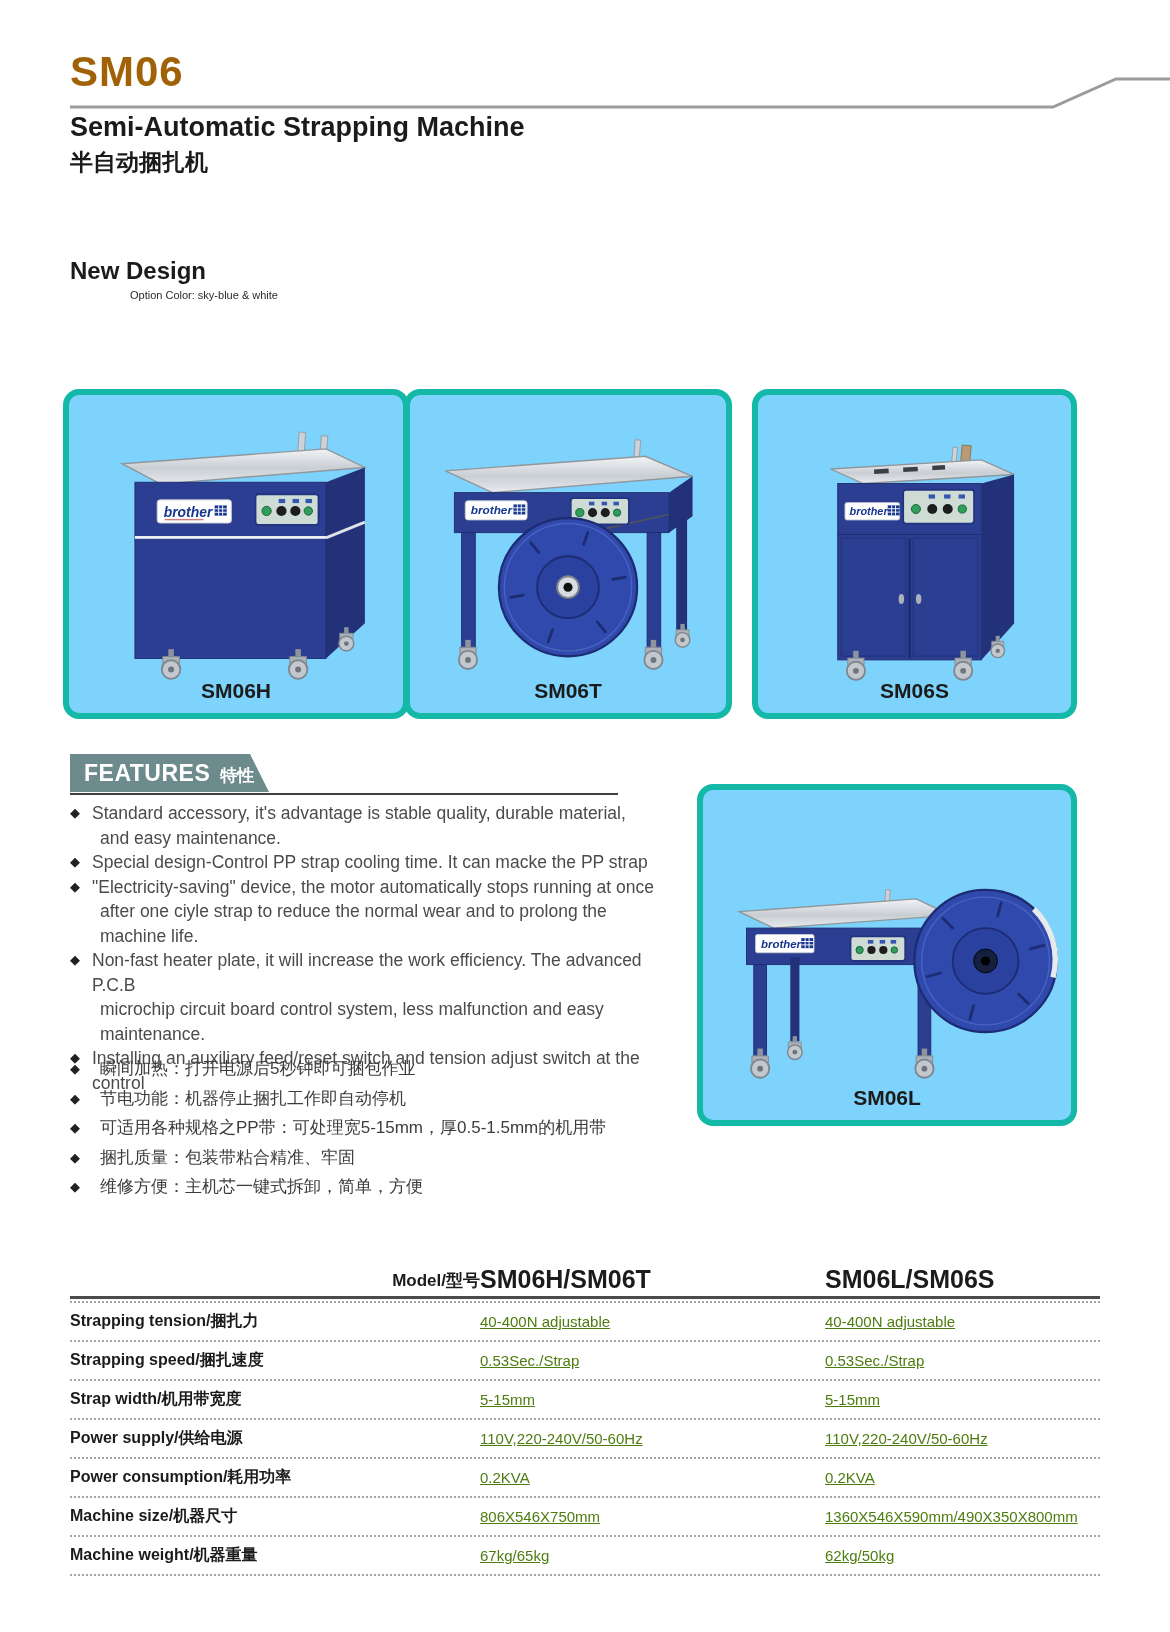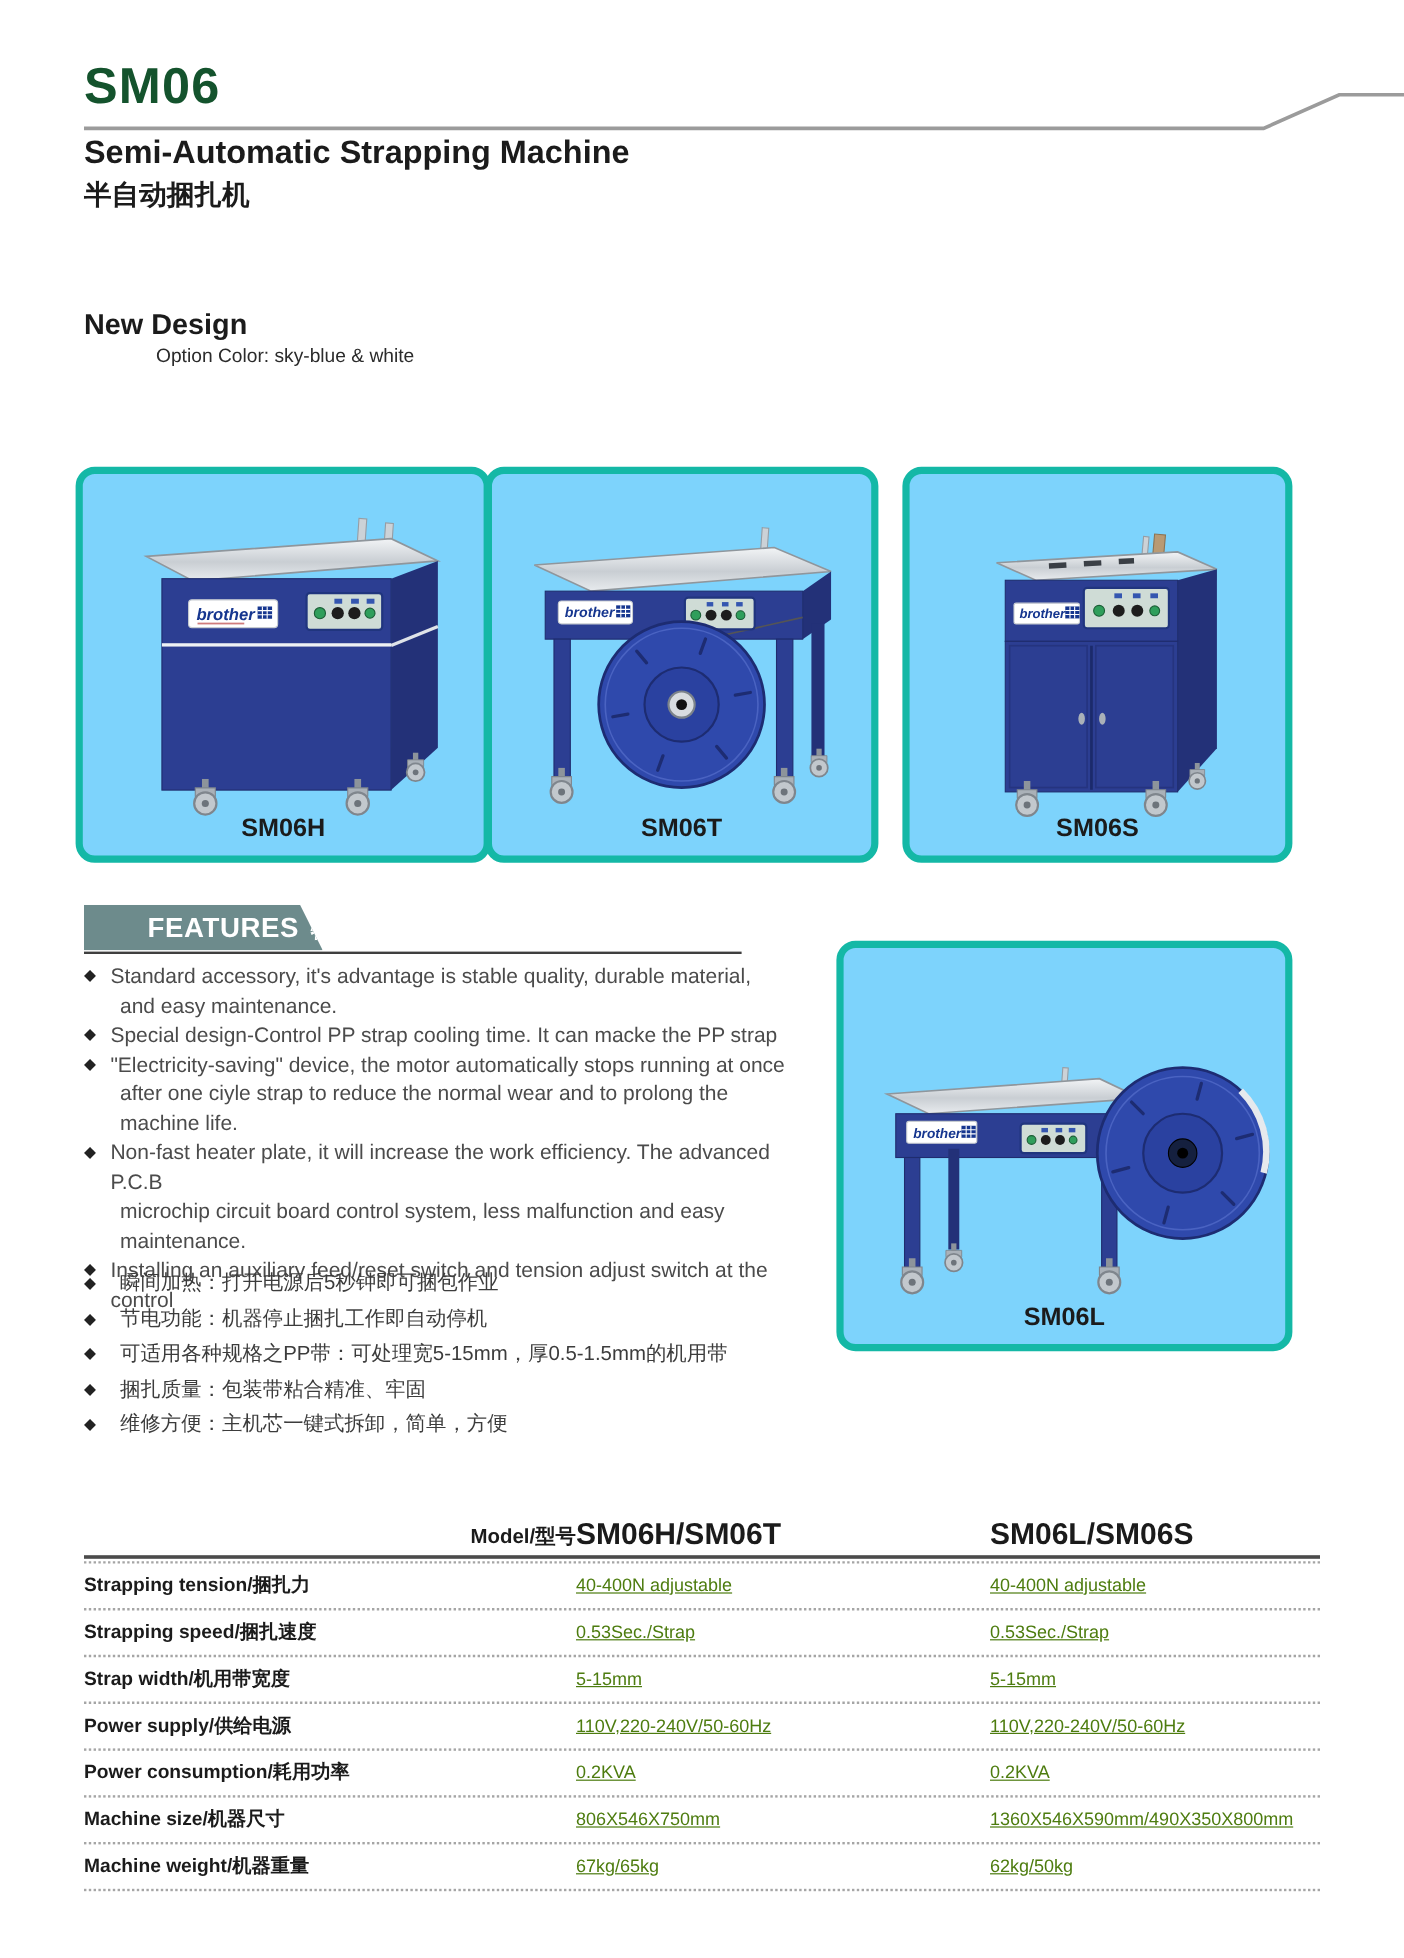--- a/index.html
+++ b/index.html
@@ -8,37 +8,37 @@
   .abs{position:absolute;}
 
   
   .model-title{left:70px;top:48px;font-size:42px;font-weight:700;letter-spacing:1px;}
   .deco-line{left:70px;top:70px;width:1100px;height:42px;}
   .title-en{left:70px;top:112px;font-size:27px;font-weight:700;}
   .title-zh{left:70px;top:147px;font-size:23px;font-weight:700;}
 
   
   .nd-heading{left:70px;top:257px;font-size:24px;font-weight:700;}
-  .nd-sub{left:130px;top:289px;font-size:16px;color:#2b2b2b;}
+  .nd-sub{left:130px;top:289px;font-size:11px;color:#2b2b2b;}
 
   
   .card{background:#7dd3fc;border:6px solid #14b8a6;border-radius:16px;margin-top:44px;}
   .card .cap{position:absolute;bottom:10px;left:0;width:100%;text-align:center;
              font-size:21px;font-weight:700;}
   .card svg{position:absolute;left:50%;transform:translateX(-50%);top:14px;}
   #card1{left:63px;top:345px;width:334px;height:318px;}
   #card2{left:404px;top:345px;width:316px;height:318px;}
   #card3{left:752px;top:345px;width:313px;height:318px;}
   #card4{left:697px;top:740px;width:368px;height:330px;}
 
   
   .banner{left:70px;top:754px;width:199px;height:38px;line-height:38px;
           clip-path:polygon(0 0,180px 0,199px 100%,0 100%);
           color:#fff;padding-left:14px;box-sizing:border-box;white-space:nowrap;}
-  .banner .b-en{font-size:23px;font-weight:700;letter-spacing:.5px;margin-left:39px;}
+  .banner .b-en{font-size:23px;font-weight:700;letter-spacing:.5px;}
   .banner .b-zh{font-size:17px;font-weight:700;margin-left:10px;}
   .feat-rule{left:70px;top:793px;width:548px;height:2px;background:#3f3f3f;}
   ul.feats{list-style:none;margin:0;padding:0;}
   .feat-en{left:70px;top:801px;width:600px;}
   .feat-en li{display:flex;margin:0 0 0 0;font-size:17.5px;line-height:24.5px;color:#4b4b4b;}
   .feat-en .dia{flex:0 0 22px;font-size:13px;color:#222;line-height:24.5px;}
   .feat-en .l{display:block;}
   .feat-en .l2{padding-left:8px;}
   .feat-zh{left:70px;top:1054px;width:620px;}
   .feat-zh li{display:flex;font-size:17px;line-height:29.5px;color:#3c3c3c;}
@@ -74,21 +74,21 @@
         <circle cx="0" cy="0" r="10" fill="#c2c8cd" stroke="#7f868d" stroke-width="2"></circle>
         <circle cx="0" cy="0" r="3.2" fill="#6d747b"></circle>
       </g>
       <g id="lgrid">
         <rect width="13" height="11" fill="#16368f"></rect>
         <path d="M0,3.7 h13 M0,7.4 h13 M4.3,0 v11 M8.6,0 v11" stroke="#fff" stroke-width="1"></path>
       </g>
     </defs>
   </svg>
 
-  <div class="abs model-title" style="color:#14532d">SM06</div>
+  <div class="abs model-title" style="color:#a16207">SM06</div>
   <svg class="abs deco-line" viewBox="0 0 1100 42" preserveAspectRatio="none">
     <polyline points="0,37 983,37 1046,9 1100,9" fill="none" stroke="#9b9b9b" stroke-width="3"></polyline>
   </svg>
   <div class="abs title-en">Semi-Automatic Strapping Machine</div>
   <div class="abs title-zh">半自动捆扎机</div>
 
   <div class="abs nd-heading">New Design</div>
   <div class="abs nd-sub">Option Color: sky-blue &amp; white</div>
 
   <div id="card1" class="abs card">

